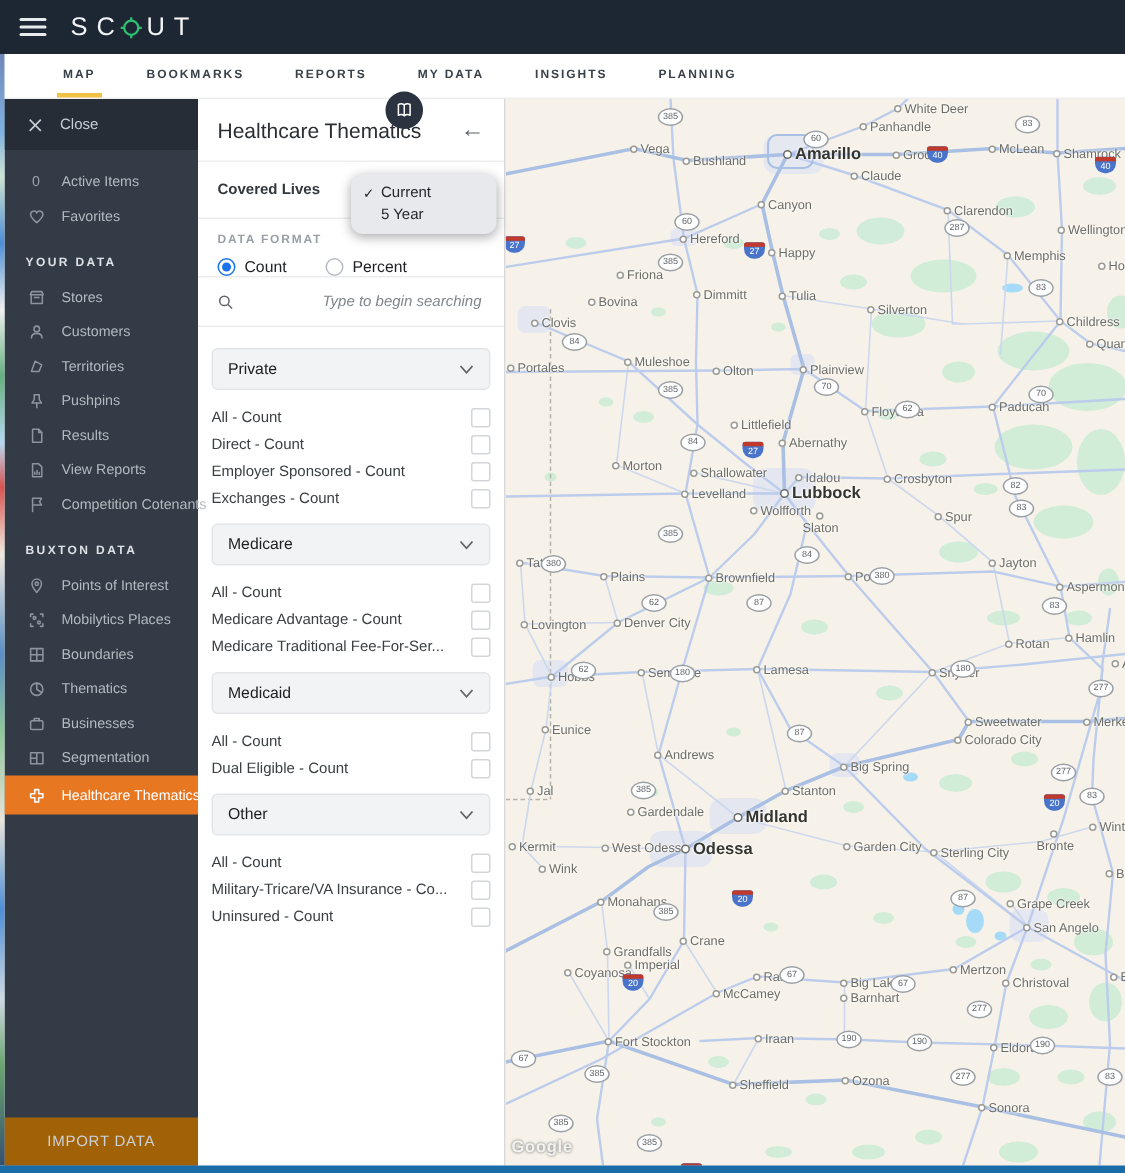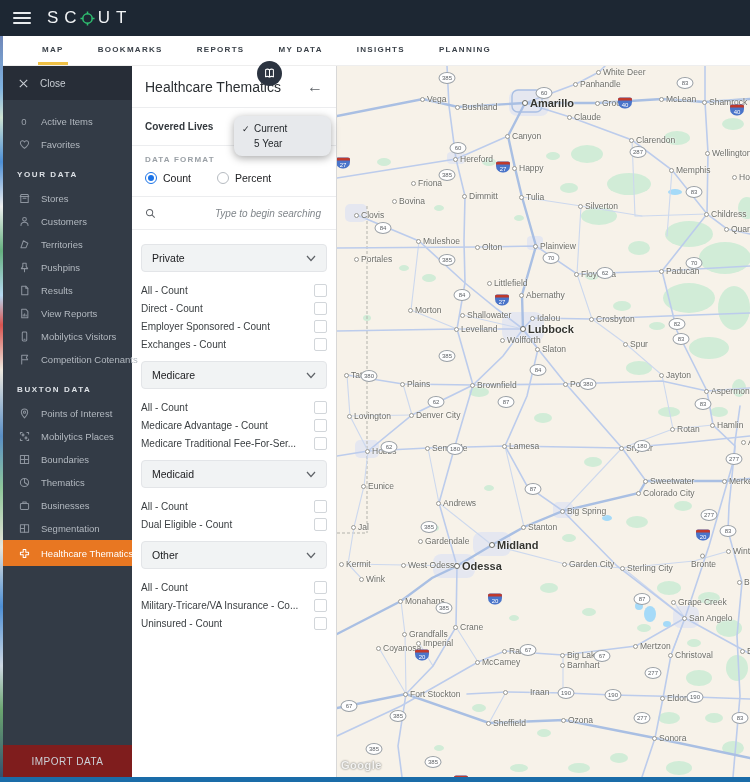--- a/index.html
+++ b/index.html
@@ -29,33 +29,33 @@
   .side-list{padding-top:10px;}
   .srow{height:23px;display:flex;align-items:center;cursor:pointer;}
   .srow .ic{width:14px;height:14px;margin:0 10px 0 14px;color:#8d949e;flex:none;display:flex;align-items:center;justify-content:center;}
   .srow .ic svg{display:block;}
   .srow .tx{font-size:9.5px;color:#b3b9c0;white-space:nowrap;}
   .srow .num{font-size:9.5px;color:#9aa1aa;}
   .srow.active{background:#e87722;height:26px;}
   .srow.active .tx{color:#fff;}
   .srow.active .ic{color:#fff;}
   .sec-title{font-size:8px;font-weight:bold;letter-spacing:1.6px;color:#dde1e6;margin:14px 0 8px 14px;}
-  .import-band{position:absolute;left:0;bottom:0;width:100%;height:32px;background:#7f1d1d;display:flex;
+  .import-band{position:absolute;left:0;bottom:0;width:100%;height:32px;background:#a16207;display:flex;
                align-items:center;justify-content:center;font-size:10px;letter-spacing:.5px;color:#ccd1d7;cursor:pointer;margin-top:21px;}
   
   .panel{position:absolute;left:132px;top:66px;width:205px;height:711px;background:#fff;z-index:20;
          border-right:1px solid #d8d8d8;box-sizing:border-box;}
   .p-title-row{height:41px;display:flex;align-items:center;padding:0 13px;border-bottom:1px solid #ecedef;}
   .p-title{font-size:14px;color:#2b2f33;flex:1;}
   .p-back{font-size:16px;color:#5f6368;cursor:pointer;line-height:1;}
   .cl-row{height:37px;display:flex;align-items:center;padding:0 13px;border-bottom:1px solid #ecedef;cursor:pointer;}
   .cl-lbl{font-size:10px;font-weight:bold;color:#33383d;}
   .cl-caret{width:0;height:0;border-left:4.5px solid transparent;border-right:4.5px solid transparent;
             border-top:6px solid #70839a;margin-left:88px;}
-  .fmt-block{padding:9px 13px 12px;border-bottom:1px solid #ecedef;}
+  .fmt-block{padding:9px 13px 0;border-bottom:1px solid #ecedef;}
   .fmt-lbl{font-size:8px;font-weight:bold;letter-spacing:1.2px;color:#9aa0a6;margin-bottom:8px;}
   .radios{display:flex;align-items:center;}
   .radio-opt{display:flex;align-items:center;margin-right:26px;cursor:pointer;}
   .rdot{width:10px;height:10px;border-radius:50%;border:1.5px solid #b6bbc1;margin-right:6px;position:relative;background:#fff;}
   .radio-opt.sel .rdot{border-color:#1a73e8;}
   .radio-opt.sel .rdot:after{content:"";position:absolute;left:2px;top:2px;width:6px;height:6px;border-radius:50%;background:#1a73e8;}
   .radio-opt .rlbl{font-size:10.5px;color:#202124;}
   .search-row{height:32px;display:flex;align-items:center;padding:0 13px;border-bottom:1px solid #ecedef;}
   .search-row svg{flex:none;margin-right:9px;}
   .search-row input{border:none;outline:none;font-style:italic;font-size:10px;color:#3c4043;width:100%;
@@ -199,29 +199,20 @@
           <span class="tx">Results</span>
         </div>
         <div class="srow">
           <span class="ic">
             <svg width="13" height="13" viewBox="0 0 14 14" fill="none" stroke="currentColor" stroke-width="1.1" stroke-linejoin="round" stroke-linecap="round">
               <path d="M4,2.4 H8.4 L10.6,4.6 V11.6 H4 Z"></path>
               <path d="M5.6,9.8 V8.4 M7.2,9.8 V7.2 M8.8,9.8 V8.6"></path>
             </svg>
           </span>
           <span class="tx">View Reports</span>
-        </div>
-        <div class="srow">
-          <span class="ic">
-            <svg width="13" height="13" viewBox="0 0 14 14" fill="none" stroke="currentColor" stroke-width="1.1" stroke-linejoin="round" stroke-linecap="round">
-              <rect x="4.6" y="2.2" width="4.8" height="9.6" rx="1"></rect>
-              <path d="M6.4,10 h1.2"></path>
-            </svg>
-          </span>
-          <span class="tx">Mobilytics Visitors</span>
         </div>
         <div class="srow">
           <span class="ic">
             <svg width="13" height="13" viewBox="0 0 14 14" fill="none" stroke="currentColor" stroke-width="1.1" stroke-linejoin="round" stroke-linecap="round">
               <path d="M4,11.8 V2.4 H10.4 L9,4.8 L10.4,7.2 H4"></path>
             </svg>
           </span>
           <span class="tx">Competition Cotenants</span>
         </div>
         <div class="sec-title">BUXTON DATA</div>
@@ -646,21 +637,21 @@
           <span>Clovis</span>
         </div>
         <div class="city" style="left: 370px; top: 148px;">
           <span class="dot"></span>
           <span>Childress</span>
         </div>
         <div class="city" style="left: 390px; top: 163px;">
           <span class="dot"></span>
           <span>Quanah</span>
         </div>
-        <div class="city" style="left: 20px; top: 179px; margin-top: 14px;">
+        <div class="city" style="left: 4px; top: 179px;">
           <span class="dot"></span>
           <span>Portales</span>
         </div>
         <div class="city" style="left: 82px; top: 175px;">
           <span class="dot"></span>
           <span>Muleshoe</span>
         </div>
         <div class="city" style="left: 141px; top: 181px;">
           <span class="dot"></span>
           <span>Olton</span>
@@ -706,21 +697,21 @@
           <span>Levelland</span>
         </div>
         <div class="city major" style="left: 186px; top: 263px;">
           <span class="dot"></span>
           <span>Lubbock</span>
         </div>
         <div class="city" style="left: 166px; top: 274px;">
           <span class="dot"></span>
           <span>Wolfforth</span>
         </div>
-        <div class="city" style="left: 201px; top: 283px;">
+        <div class="city" style="left: 201px; top: 283px; flex-direction: column;">
           <span class="dot"></span>
           <span>Slaton</span>
         </div>
         <div class="city" style="left: 289px; top: 278px;">
           <span class="dot"></span>
           <span>Spur</span>
         </div>
         <div class="city" style="left: 10px; top: 309px;">
           <span class="dot"></span>
           <span>Tatum</span>
@@ -910,21 +901,21 @@
           <span>Eden</span>
         </div>
         <div class="city" style="left: 141px; top: 596px;">
           <span class="dot"></span>
           <span>McCamey</span>
         </div>
         <div class="city" style="left: 69px; top: 628px;">
           <span class="dot"></span>
           <span>Fort Stockton</span>
         </div>
-        <div class="city" style="left: 169px; top: 626px; gap: 20px;">
+        <div class="city" style="left: 169px; top: 626px;">
           <span class="dot"></span>
           <span>Iraan</span>
         </div>
         <div class="city" style="left: 326px; top: 632px;">
           <span class="dot"></span>
           <span>Eldorado</span>
         </div>
         <div class="city" style="left: 152px; top: 657px;">
           <span class="dot"></span>
           <span>Sheffield</span>

